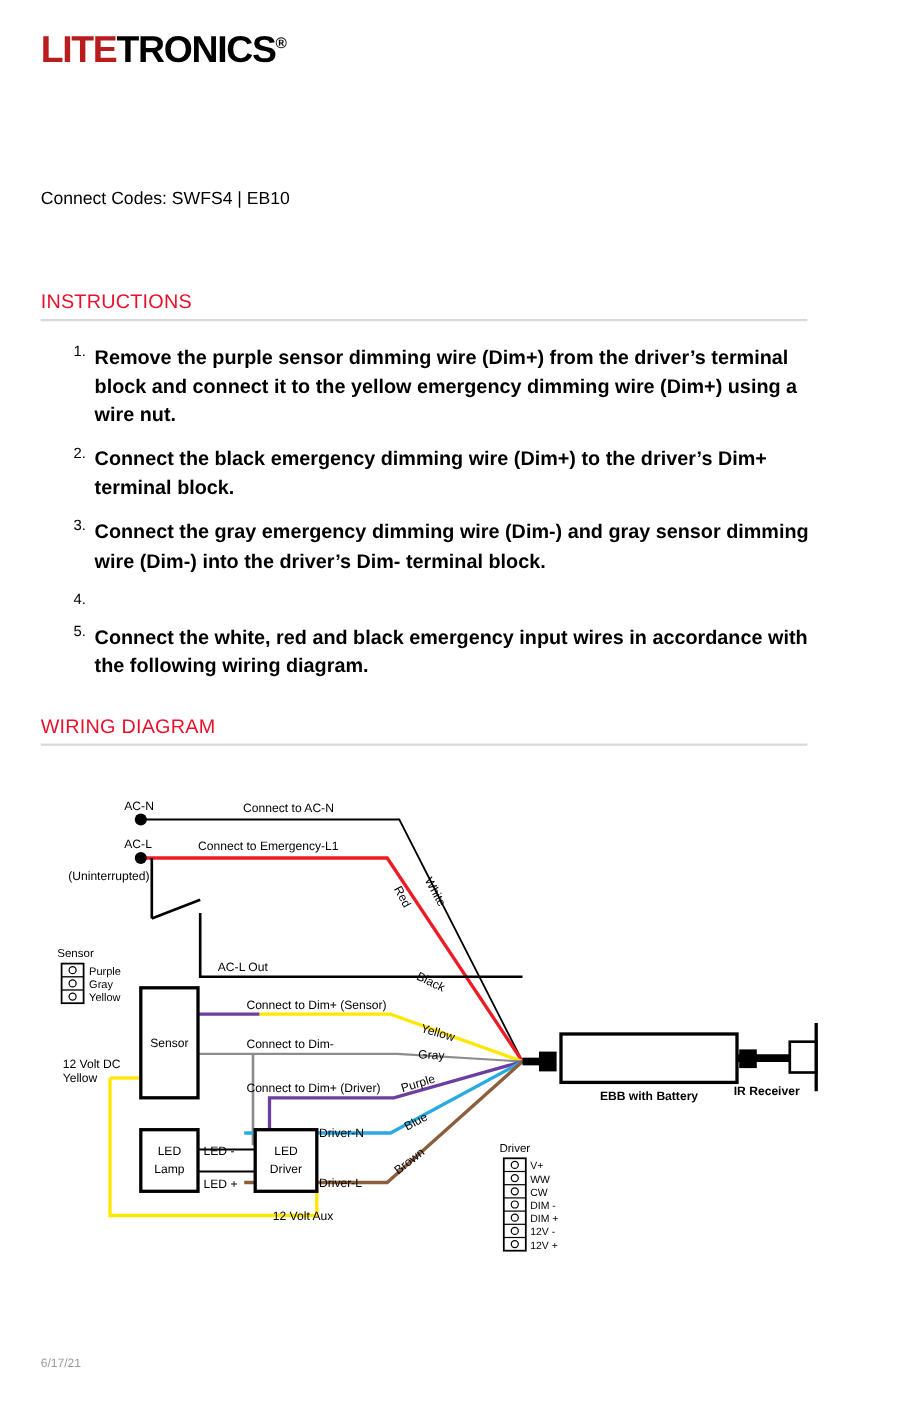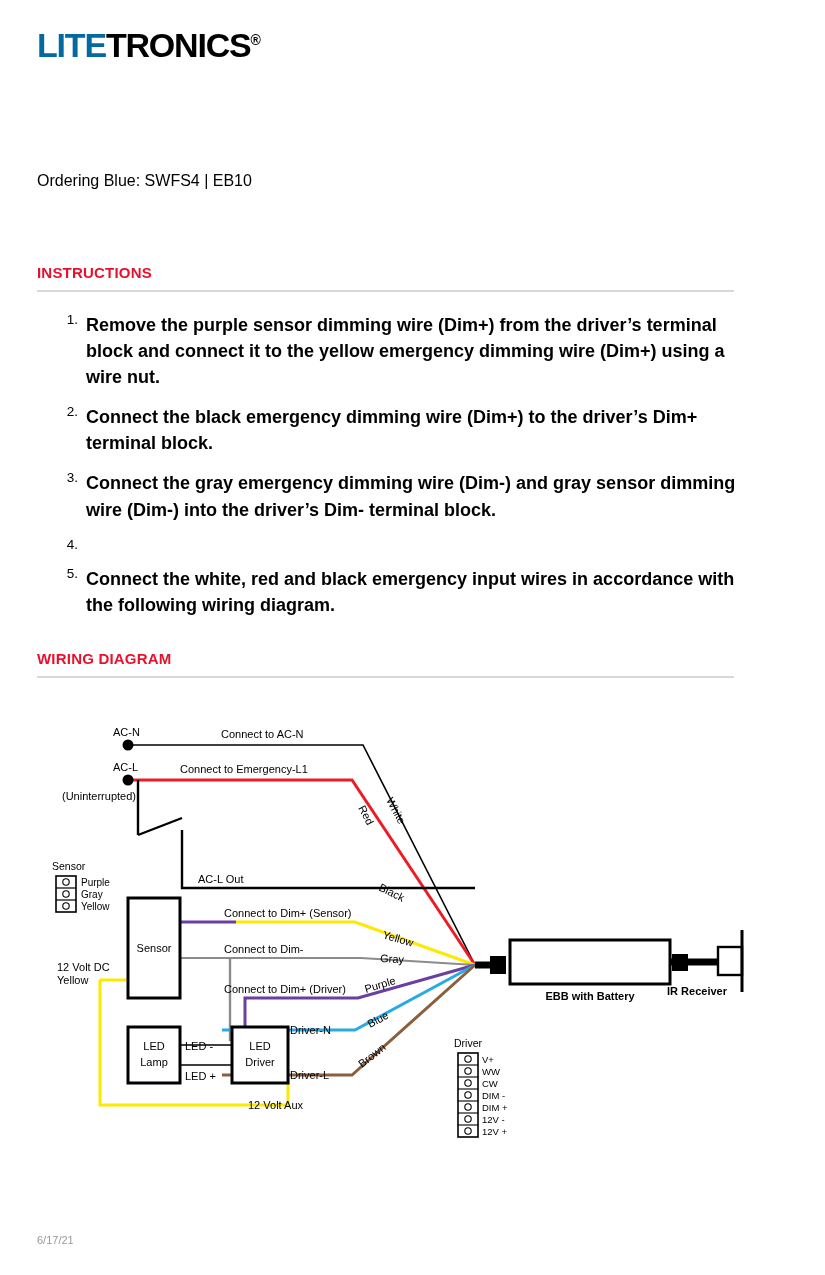--- a/index.html
+++ b/index.html
@@ -14,39 +14,39 @@
   .page { position:absolute; inset:0; }
 
   
   .logo {
     position:absolute; left:37px; top:28px;
     font-size:34px; font-weight:bold;
     letter-spacing:-1.2px;
     line-height:1;
     white-space:nowrap;
   }
-  .logo .lite { color:#0369a1; }
+  .logo .lite { color:#b91c1c; }
   .logo .tron { color:#000000; }
   .logo .reg { font-size:14px; vertical-align:super; color:#000; }
 
   
   .title {
     position:absolute; left:37px; top:104px;
     font-size:21px; font-weight:bold; line-height:1.32;
     width:640px;
   }
   .ordering {
     position:absolute; left:37px; top:172px;
     font-size:16px; font-weight:normal;
   }
 
   
   .sec-head {
     position:absolute; left:37px;
-    font-size:15px; font-weight:bold;
+    font-size:18px; font-weight:normal;
     color:#E8112D; letter-spacing:.2px;
   }
   .sec-rule {
     position:absolute; left:37px; width:697px; height:2px;
     background:#d8d8d8;
   }
   #instructions-head { top:264px; }
   #instructions-rule { top:290px; }
   #diagram-head { top:650px; }
   #diagram-rule  { top:676px; }
@@ -69,21 +69,21 @@
 </style>
 </head>
 <body>
 
 <div class="page">
 
   <div class="logo">
     <span class="lite">LITE</span><span class="tron">TRONICS</span><span class="reg">®</span>
   </div>
 
-  <div class="ordering">Ordering Blue: SWFS4 | EB10</div>
+  <div class="ordering">Connect Codes: SWFS4 | EB10</div>
 
   <div class="sec-head" id="instructions-head">INSTRUCTIONS</div>
   <div class="sec-rule" id="instructions-rule"></div>
 
   <div class="list">
     <div class="li">
       <div class="num">1.</div>
       <div class="txt">Remove the purple sensor dimming wire (Dim+) from the driver’s terminal block and connect it to the yellow emergency dimming wire (Dim+) using a wire nut.</div>
     </div>
     <div class="li">

